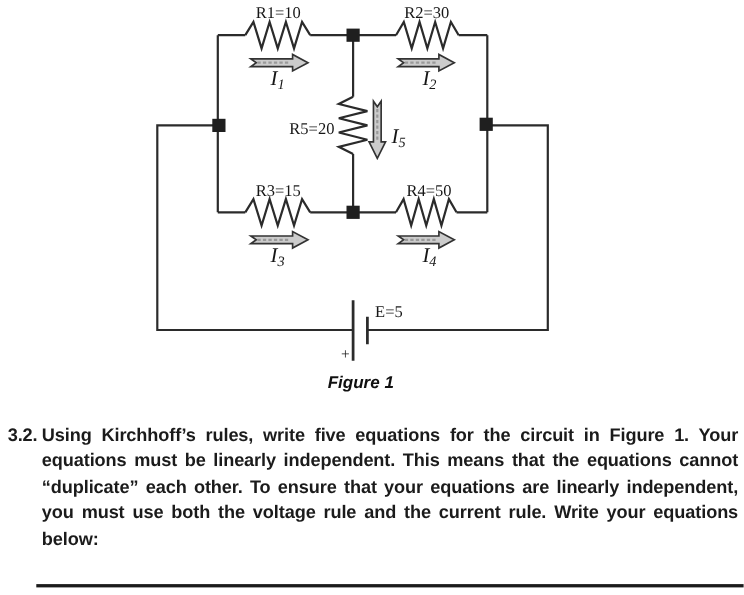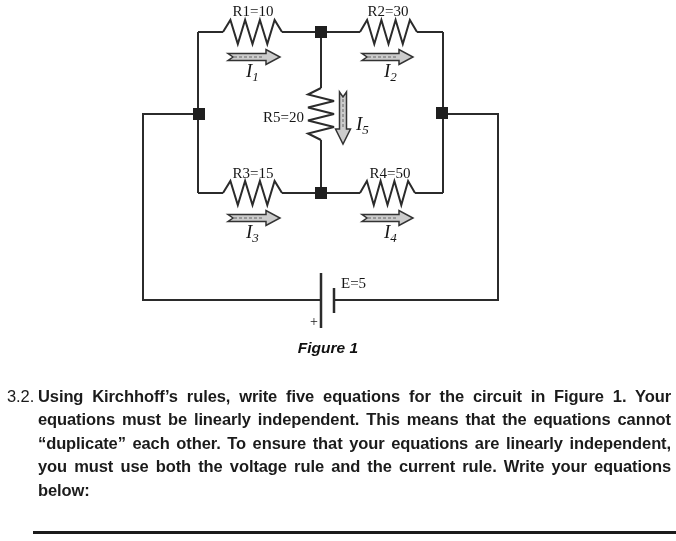--- a/index.html
+++ b/index.html
@@ -40,21 +40,21 @@
     padding-left:31px;
     font-size:16.5px;
     font-weight:600;
     line-height:23.4px;
     letter-spacing:-0.1px;
     text-align:justify;
     color:#1b1b1b;
   }
   .problem .pnum{
     position:absolute;left:0;top:0;
-    font-weight:400;
+    font-weight:700;
   }
   .answer-line{
     position:absolute;
     top:531px;left:33px;width:643px;height:3px;
     background:#1b1b1b;
   }
 </style>
 </head>
 <body>
 

